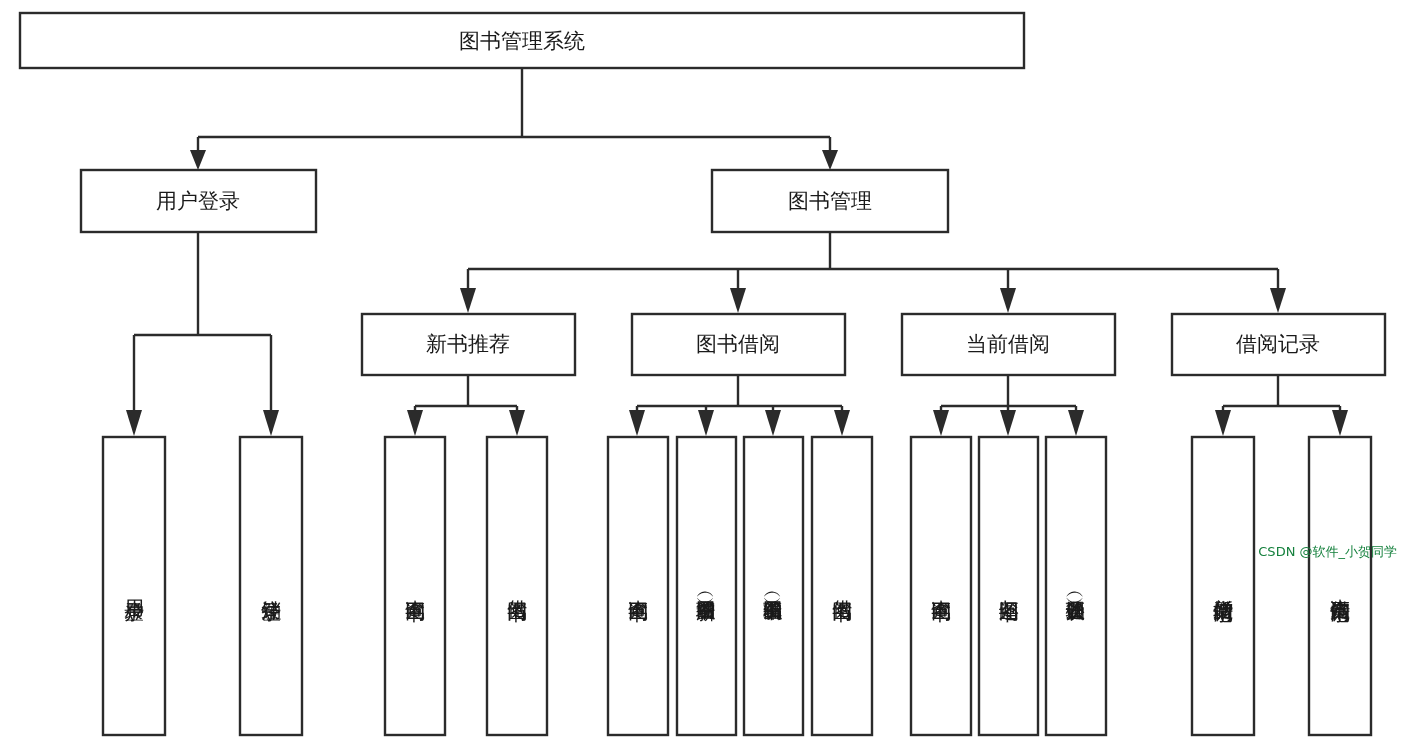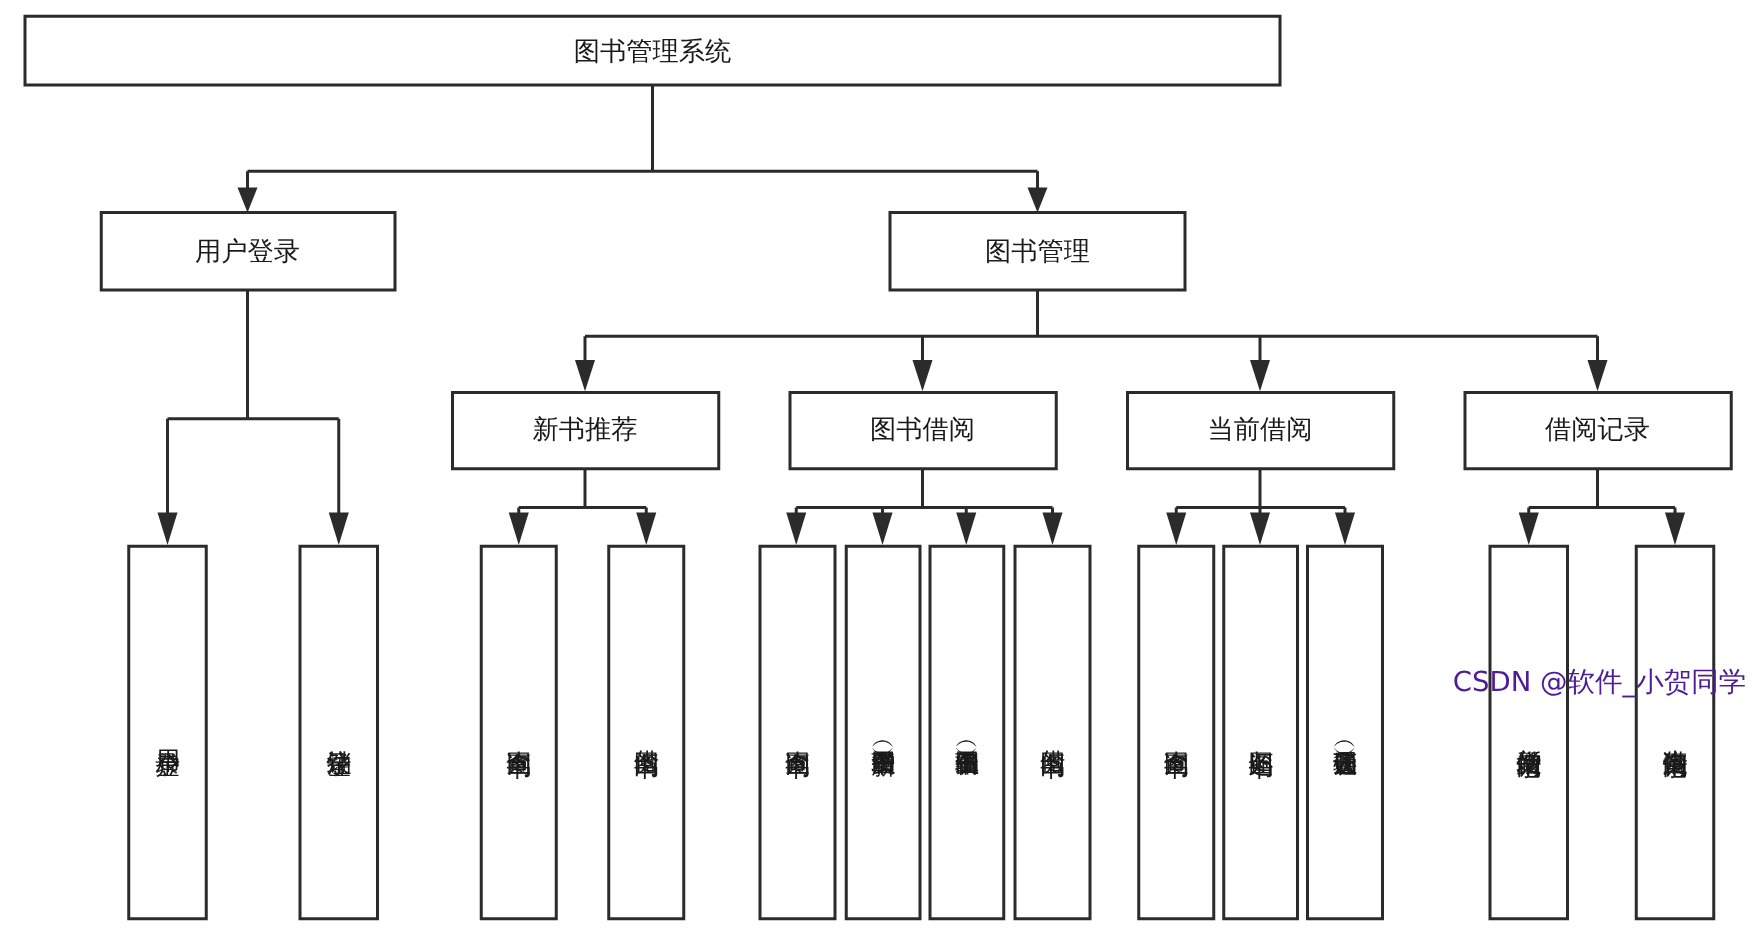--- a/index.html
+++ b/index.html
@@ -67,23 +67,23 @@
     box-sizing: border-box;
   }
   .node-label-v.compact {
     font-size: 19px;
     letter-spacing: 0px;
   }
   .watermark {
     position: absolute;
     right: 8px;
     bottom: 6px;
-    color: #4c1d95;
-    font-family: "DejaVu Sans", "Liberation Sans", sans-serif;
-    font-size: 22px;
+    color: #15803d;
+    font-family: "DejaVu Sans", "Liberation Sans", sans-serif;
+    font-size: 13px;
     white-space: nowrap;
     user-select: none;
   }
 </style>
 </head>
 <body>
 
 <div id="diagram-root">
 
   <svg id="diagram-canvas" viewBox="0 0 1405 747" xmlns="http://www.w3.org/2000/svg">

